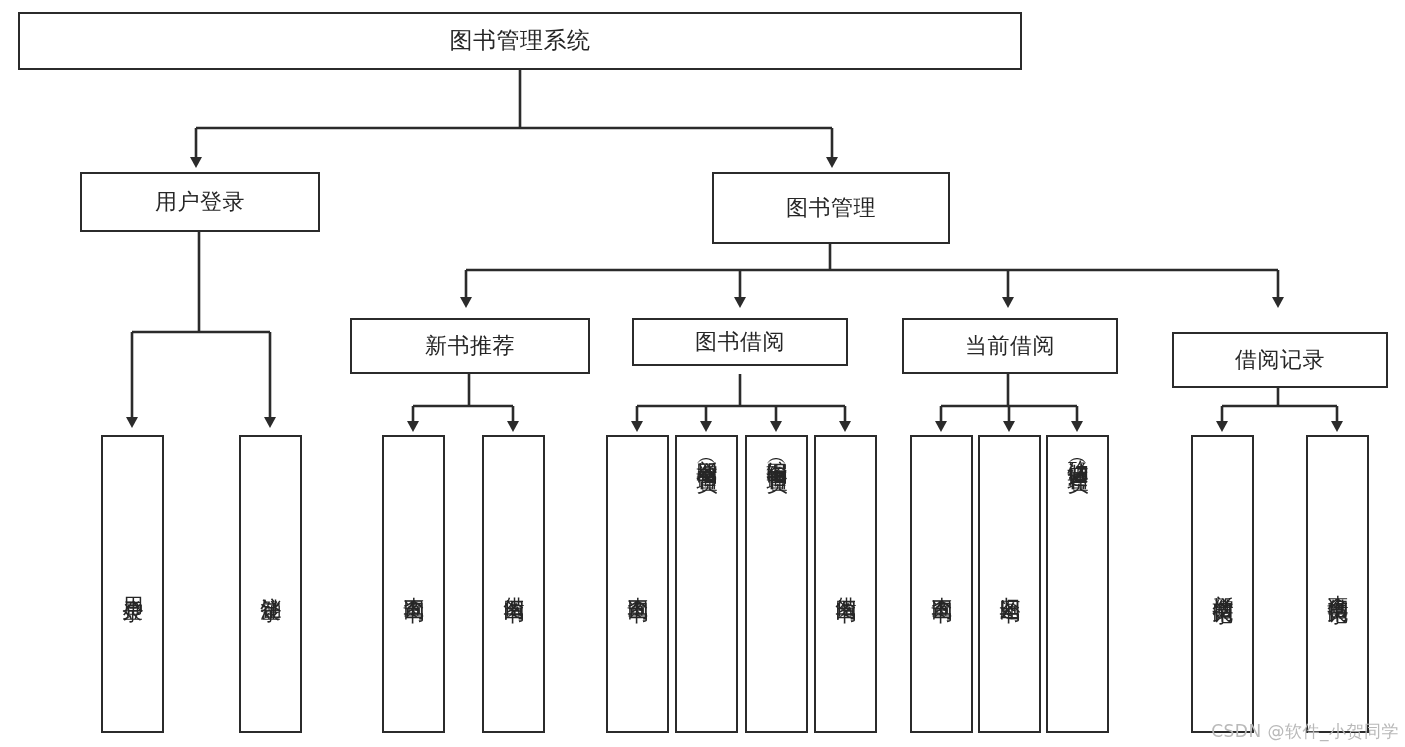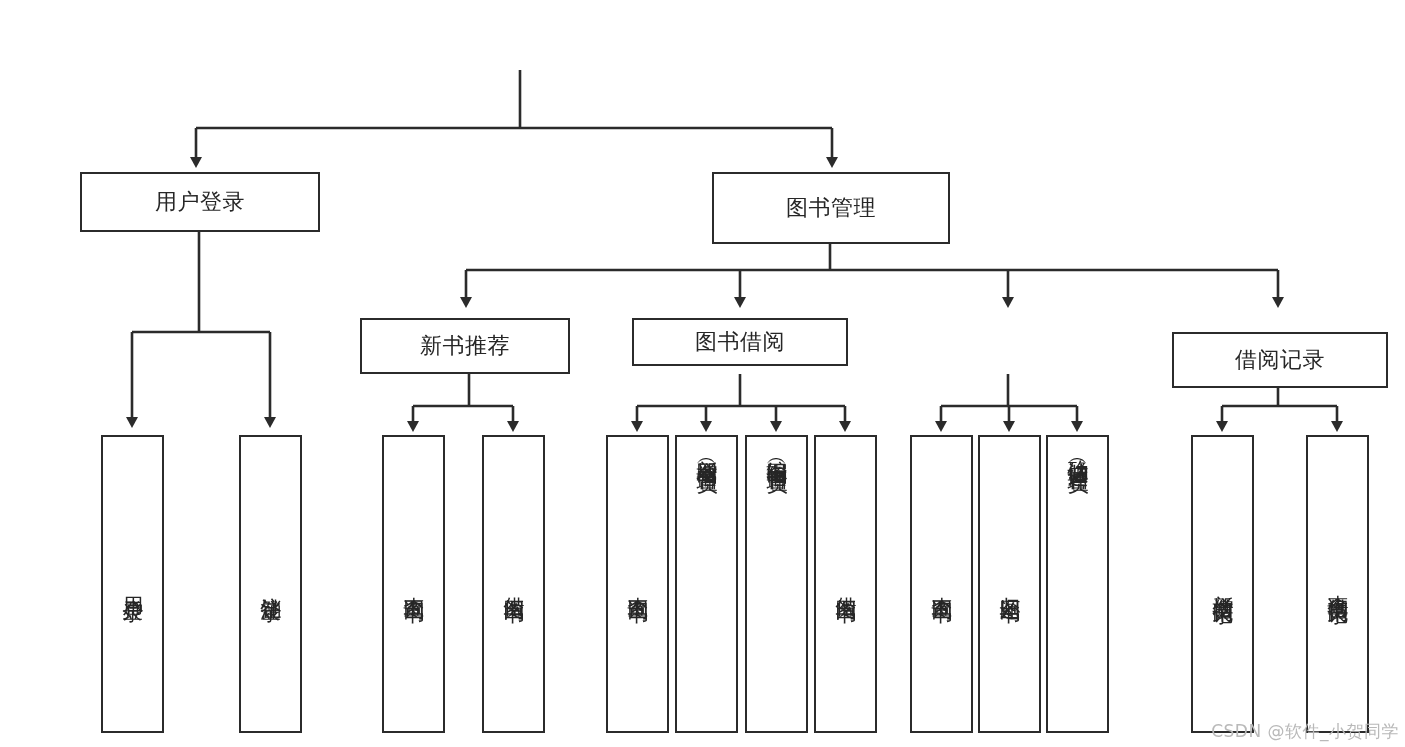--- a/index.html
+++ b/index.html
@@ -131,37 +131,43 @@
       <path d="M 1009 406 L 1009 422" marker-end="url(#arrow)"></path>
       <path d="M 1077 406 L 1077 422" marker-end="url(#arrow)"></path>
 
       <path d="M 1278 374 L 1278 406"></path>
       <path d="M 1222 406 L 1337 406"></path>
       <path d="M 1222 406 L 1222 422" marker-end="url(#arrow)"></path>
       <path d="M 1337 406 L 1337 422" marker-end="url(#arrow)"></path>
     </g>
   </svg>
 
+  <div class="node node-h" id="node-root" style="left:18px; top:12px; width:1004px; height:58px;">
+    <span class="label">图书管理系统</span>
+  </div>
 
   <div class="node node-h" style="left:80px; top:172px; width:240px; height:60px;">
     <span class="label">用户登录</span>
   </div>
 
   <div class="node node-h" style="left:712px; top:172px; width:238px; height:72px;">
     <span class="label">图书管理</span>
   </div>
 
-  <div class="node node-h" style="left:360px; top:318px; width:210px; height:56px;">
+  <div class="node node-h" style="left:350px; top:318px; width:240px; height:56px;">
     <span class="label">新书推荐</span>
   </div>
 
   <div class="node node-h" style="left:632px; top:318px; width:216px; height:48px;">
     <span class="label">图书借阅</span>
   </div>
 
+  <div class="node node-h" style="left:902px; top:318px; width:216px; height:56px;">
+    <span class="label">当前借阅</span>
+  </div>
 
   <div class="node node-h" style="left:1172px; top:318px; width:216px; height:56px;margin-top:14px;">
     <span class="label">借阅记录</span>
   </div>
 
   <div class="node node-v centered" style="left:101px; top:435px; width:63px; height:298px;">
     <span class="label">用户登录</span>
   </div>
 
   <div class="node node-v centered" style="left:239px; top:435px; width:63px; height:298px;">

